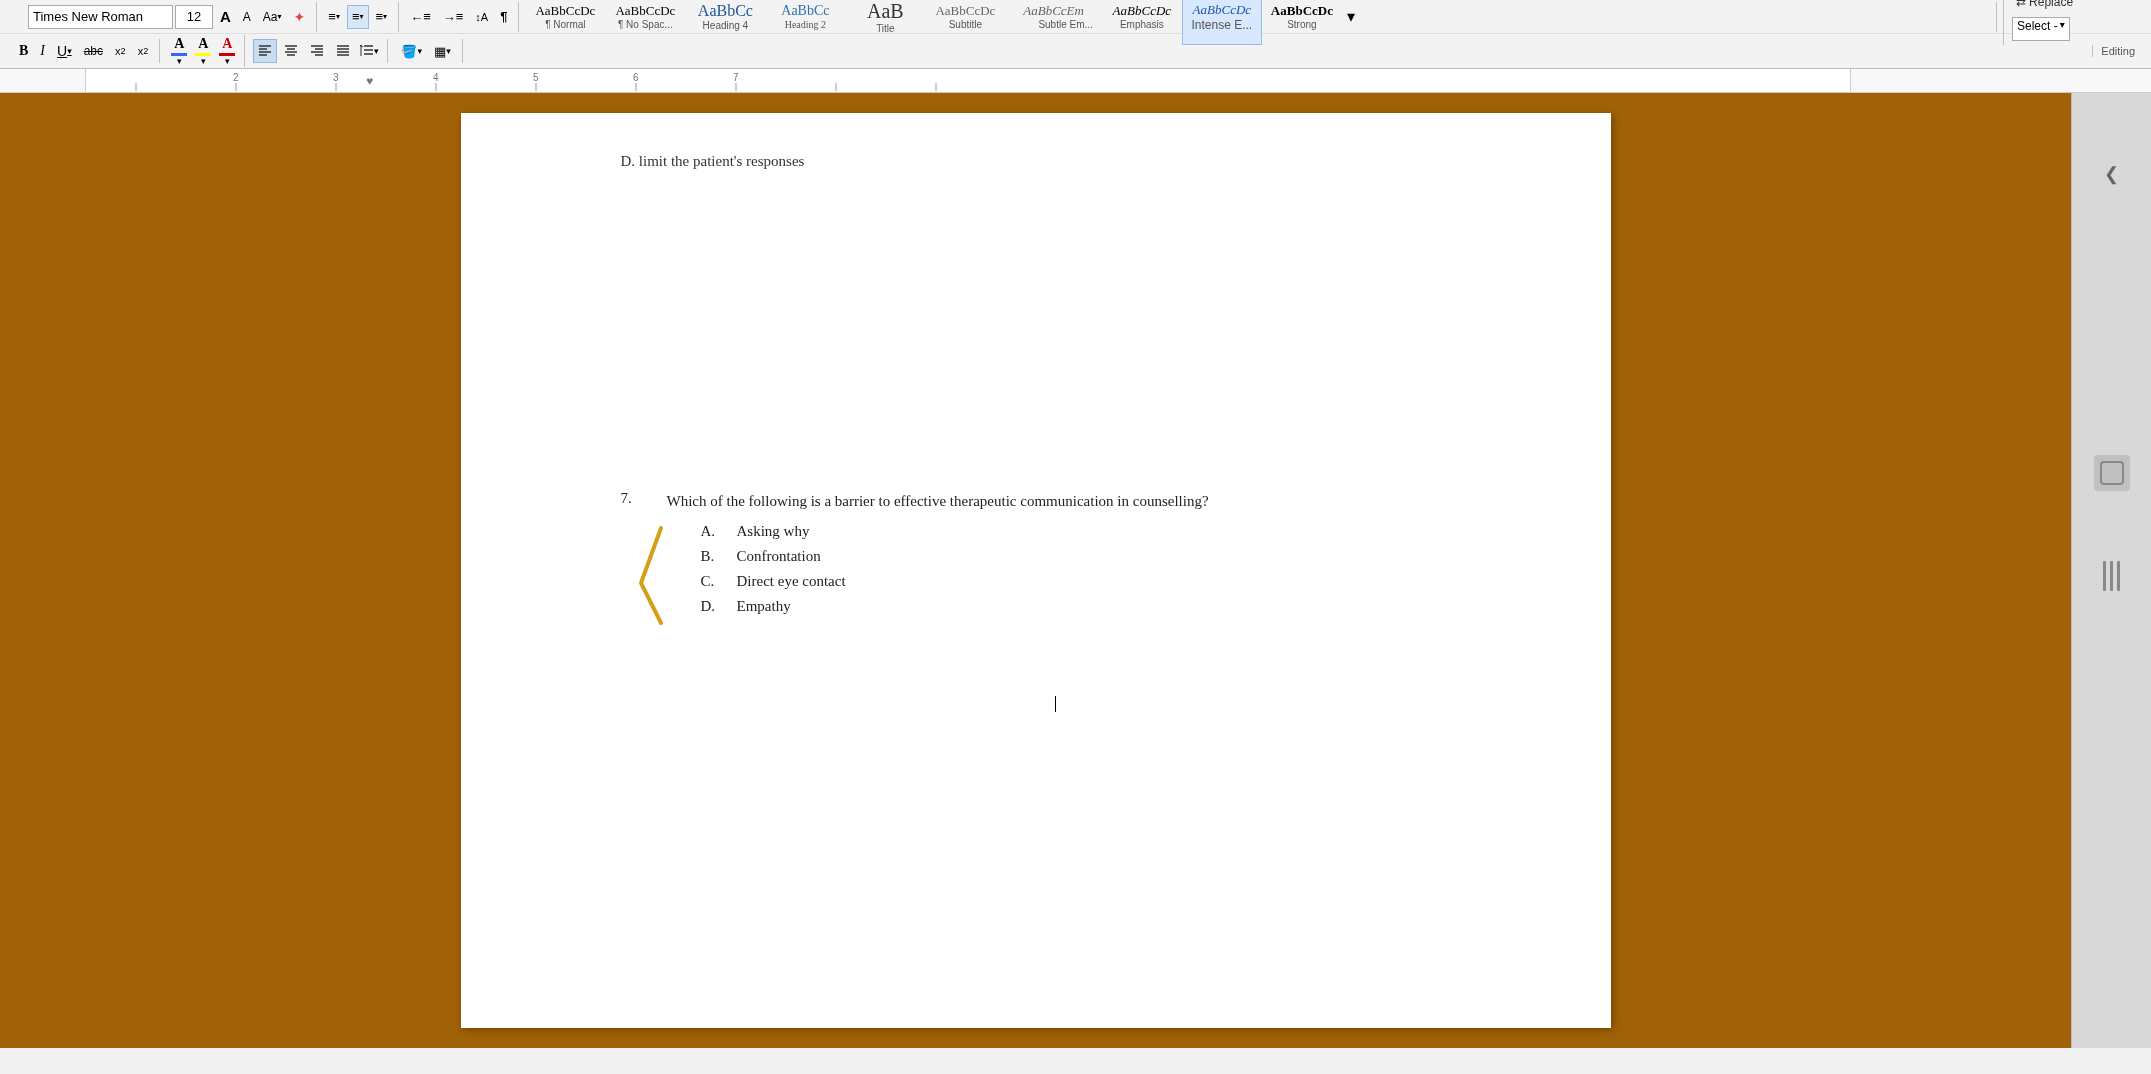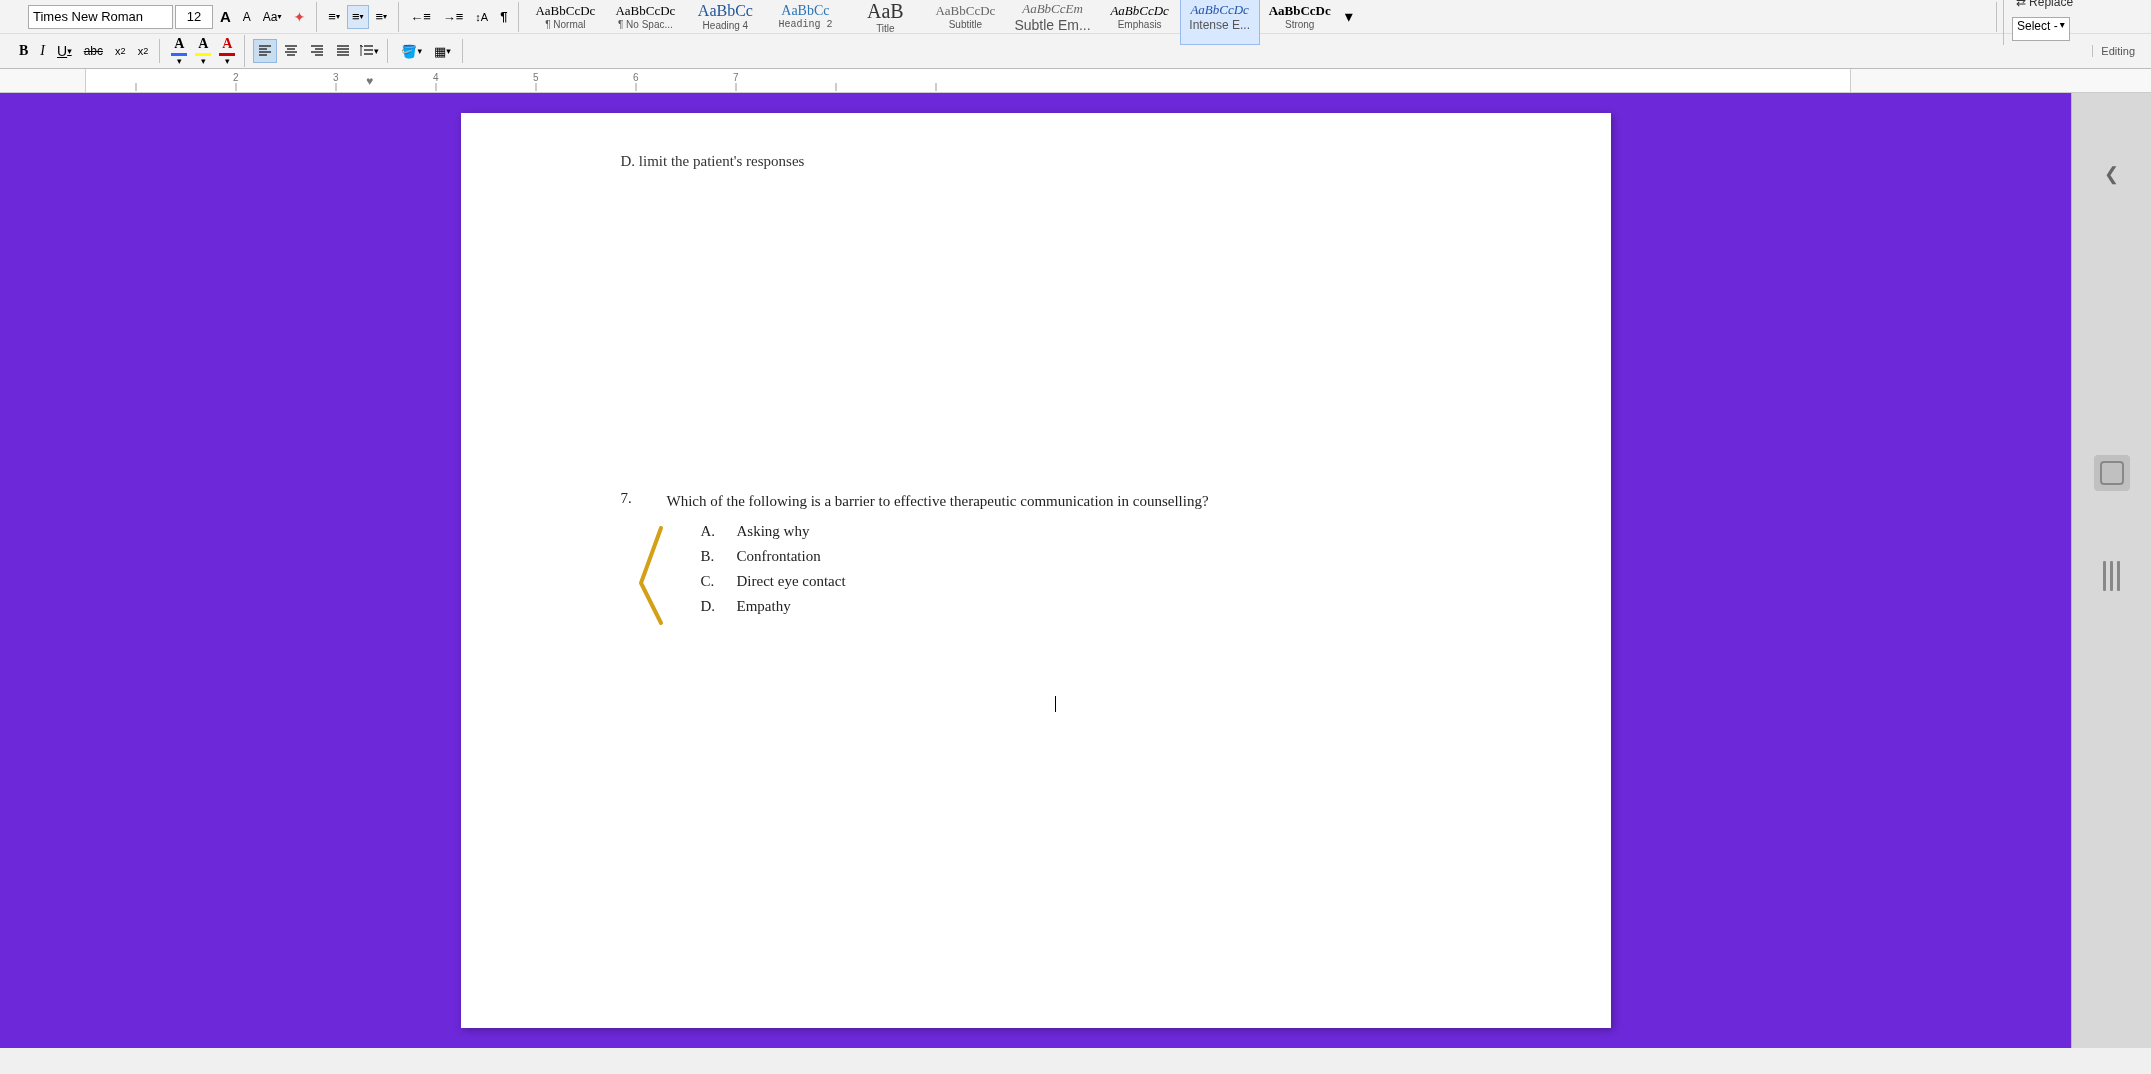--- a/index.html
+++ b/index.html
@@ -95,21 +95,21 @@
       background: #b0b0b0;
       overflow: hidden;
     }
 
     .doc-area {
       flex: 1;
       overflow: auto;
       display: flex;
       justify-content: center;
       padding: 20px 40px;
-      background: #6d28d9;
+      background: #a16207;
     }
 
     .page {
       background: white;
       width: 1150px;
       min-height: 900px;
       padding: 40px 120px 60px 160px;
       box-shadow: 2px 2px 8px rgba(0,0,0,0.3);
       position: relative;
     }
@@ -383,33 +383,33 @@
       <div class="style-cell">
         <span style="font-size:13px;font-family:'Times New Roman',serif;">AaBbCcDc</span>
         <span style="font-size:10px;font-family:Arial,sans-serif;color:#555;">¶ No Spac...</span>
       </div>
       <div class="style-cell">
         <span style="font-size:16px;font-family:'Times New Roman',serif;color:#1f5499;">AaBbCc</span>
         <span style="font-size:10px;font-family:Arial,sans-serif;color:#555;">Heading 4</span>
       </div>
       <div class="style-cell">
         <span style="font-size:14px;font-family:'Times New Roman',serif;color:#2e74b5;">AaBbCc</span>
-        <span style="font-size:10px;font-family:Liberation Mono, monospace;color:#555;">Heading 2</span>
+        <span style="font-size:10px;font-family:Liberation Serif, serif;color:#555;">Heading 2</span>
       </div>
       <div class="style-cell">
         <span style="font-size:20px;font-family:'Times New Roman',serif;color:#333;">AaB</span>
         <span style="font-size:10px;font-family:Arial,sans-serif;color:#555;">Title</span>
       </div>
       <div class="style-cell">
         <span style="font-size:13px;font-family:'Times New Roman',serif;color:#666;">AaBbCcDc</span>
         <span style="font-size:10px;font-family:Arial,sans-serif;color:#555;">Subtitle</span>
       </div>
       <div class="style-cell">
         <span style="font-size:13px;font-family:'Times New Roman',serif;color:#666;font-style:italic;">AaBbCcEm</span>
-        <span style="font-size:14px;font-family:Arial,sans-serif;color:#555;">Subtle Em...</span>
+        <span style="font-size:10px;font-family:Arial,sans-serif;color:#555;margin-left:24px;">Subtle Em...</span>
       </div>
       <div class="style-cell">
         <span style="font-size:13px;font-family:'Times New Roman',serif;font-style:italic;">AaBbCcDc</span>
         <span style="font-size:10px;font-family:Arial,sans-serif;color:#555;">Emphasis</span>
       </div>
       <div class="style-cell" style="background:#d8e8ff;border:1px solid #99bbee;">
         <span style="font-size:13px;font-family:'Times New Roman',serif;color:#2255aa;font-style:italic;">AaBbCcDc</span>
         <span style="font-size:12px;font-family:Arial,sans-serif;color:#555;">Intense E...</span>
       </div>
       <div class="style-cell">

